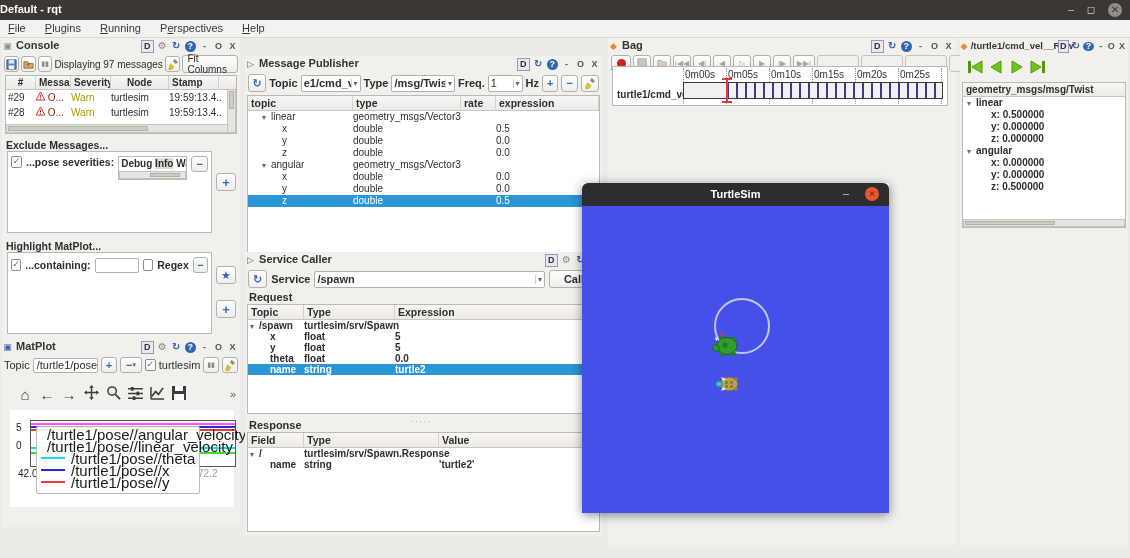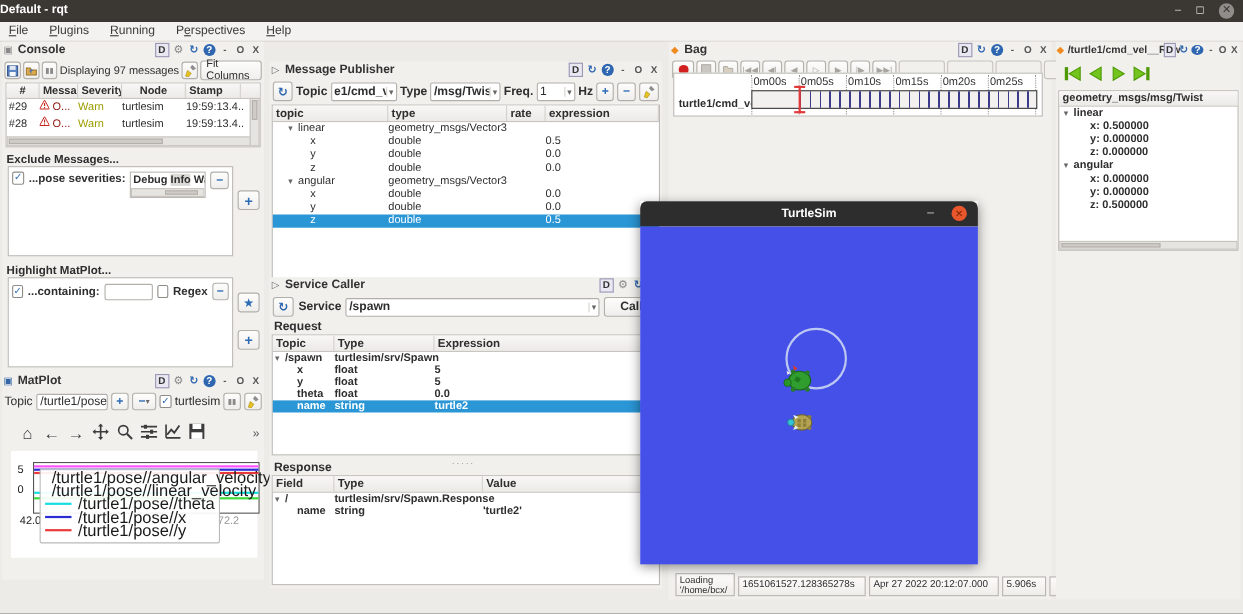--- a/index.html
+++ b/index.html
@@ -531,28 +531,20 @@
       <span class="dotline" style="left:328px"></span>
       <div class="ab" style="left:70px;top:15px;width:260px;height:17px;background:#f2f1ef;border:1px solid #3a3a3a;box-sizing:border-box;">
         <div class="ab" style="left:43px;top:0;right:0;bottom:0;background:repeating-linear-gradient(90deg,#3b3b8a 0,#3b3b8a 1.6px,transparent 1.6px,transparent 9px);"></div>
       </div>
       <div class="ab" style="left:113px;top:11px;width:2px;height:25px;background:#e03a3a;">
         <div class="ab" style="left:-4px;top:0;width:10px;height:2px;background:#e03a3a;"></div>
         <div class="ab" style="left:-4px;bottom:0;width:10px;height:2px;background:#e03a3a;"></div>
       </div>
     </div>
 
-    <div class="ab" style="left:6px;bottom:3px;display:flex;gap:3px;align-items:flex-end;">
-      <span class="statcell" style="width:54px;height:21px;white-space:normal;line-height:9px;font-size:8.5px;">Loading '/home/bcx/</span>
-      <span class="statcell" style="width:116px">1651061527.128365278s</span>
-      <span class="statcell" style="width:118px">Apr 27 2022 20:12:07.000</span>
-      <span class="statcell" style="width:40px">5.906s</span>
-      <span class="statcell" style="width:10px"></span>
-      <span class="statcell" style="width:10px"></span>
-    </div>
   </div>
 
   <div class="dock" style="left:960px;top:38px;width:168px;height:507px;">
     <div class="dhead" style="font-size:9.5px">
       <span class="picon" style="color:#ef8a1e;width:8px">◆</span>
       <span class="dtitle" style="font-size:9.5px">/turtle1/cmd_vel__Raw</span>
       <span class="dicons">
         <span class="dic boxed" style="min-width:9px">D</span>
         <span class="dic blue" style="min-width:9px">↻</span>
         <span class="dic helpc" style="width:9px;height:9px;line-height:9px">?</span>

